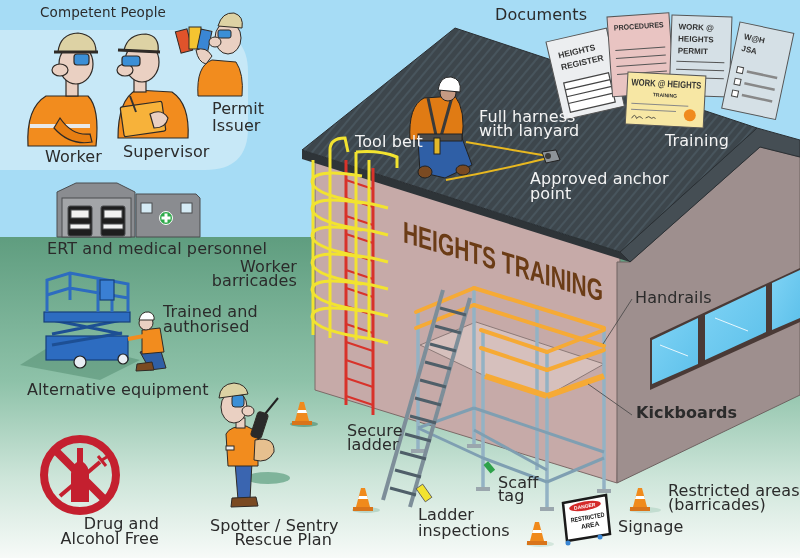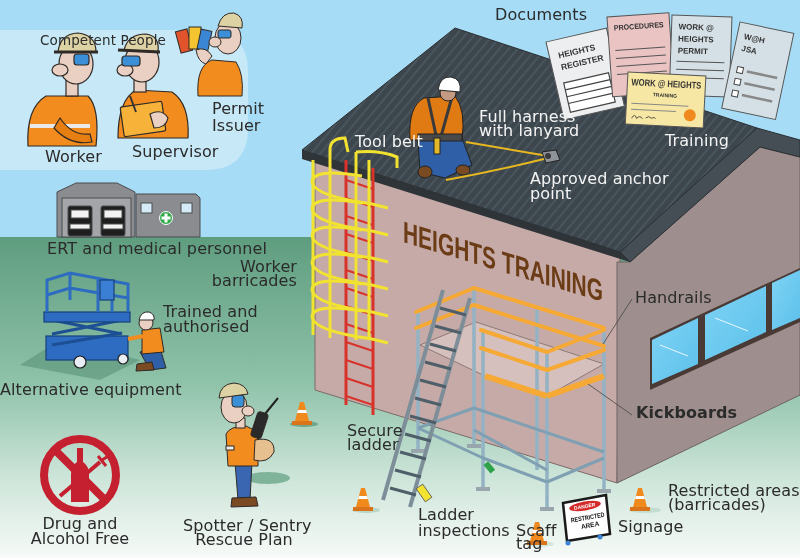--- a/index.html
+++ b/index.html
@@ -2,21 +2,21 @@
 <html><head>
 <meta charset="utf-8">
 <style>
   html,body{margin:0;padding:0;}
   body{width:800px;height:558px;overflow:hidden;position:relative;background:#a6dcf5;
        font-family:"DejaVu Sans","Liberation Sans",sans-serif;}
   #scene{position:absolute;left:0;top:0;}
   .lbl{position:absolute;color:#2b2b2b;font-size:16px;line-height:14px;white-space:nowrap;letter-spacing:0.1px;}
   .lbl span{display:block;}
   .lbl.white{color:#f4f4f4;}
-  .lbl.center{text-align:center;}
+  .lbl.center{text-align:right;padding-left:27px;}
   .lbl.right{text-align:right;}
   .big{font-size:13.5px;}
   svg text{font-family:"Liberation Sans","DejaVu Sans",sans-serif;}
   .doc-txt{font-weight:bold;fill:#333;}
 </style>
 </head>
 <body>
 
 <svg id="scene" width="800" height="558" viewBox="0 0 800 558" xmlns="http://www.w3.org/2000/svg">
   <defs>
@@ -325,23 +325,23 @@
   <g transform="translate(628,72) rotate(3)">
     <rect x="0" y="0" width="78" height="52" fill="#f7e7a4" stroke="#555" stroke-width="1"></rect>
     <text class="doc-txt" x="4" y="13" font-size="9.5" textLength="70" lengthAdjust="spacingAndGlyphs">WORK @ HEIGHTS</text>
     <text class="doc-txt" x="26" y="23" font-size="5">TRAINING</text>
     <path d="M5,31 H62 M5,37 H50" stroke="#888" stroke-width="1"></path>
     <path d="M6,46 q3,-6 5,0 q3,-4 6,0 M20,45 q3,-3 6,0 q2,-2 4,0" stroke="#333" stroke-width="0.8" fill="none"></path>
     <circle cx="64" cy="40" r="6" fill="#f08a1c"></circle>
   </g>
 </svg>
 
-<div class="lbl big" style="left:40px;top:5px;margin-top:28px;">Competent People</div>
+<div class="lbl big" style="left:40px;top:5px;">Competent People</div>
 <div class="lbl" style="left:45px;top:150px;">Worker</div>
-<div class="lbl" style="left:132px;top:145px;text-align:center;">Supervisor</div>
+<div class="lbl" style="left:123px;top:145px;text-align:center;">Supervisor</div>
 <div class="lbl" style="left:212px;top:100px;line-height:17px;">
   <span>Permit</span>
   <span>Issuer</span>
 </div>
 
 <div class="lbl" style="left:495px;top:8px;">Documents</div>
 
 <div class="lbl white" style="left:479px;top:110px;">
   <span>Full harness</span>
   <span>with lanyard</span>
@@ -374,21 +374,21 @@
   <span>Rescue Plan</span>
 </div>
 <div class="lbl" style="left:347px;top:424px;">
   <span>Secure</span>
   <span>ladder</span>
 </div>
 <div class="lbl" style="left:418px;top:507px;line-height:16px;">
   <span>Ladder</span>
   <span>inspections</span>
 </div>
-<div class="lbl" style="left:516px;top:476px;line-height:13px;margin-top:48px;">
+<div class="lbl" style="left:498px;top:476px;line-height:13px;">
   <span>Scaff</span>
   <span>tag</span>
 </div>
 <div class="lbl" style="left:618px;top:520px;">Signage</div>
 <div class="lbl" style="left:668px;top:484px;">
   <span>Restricted areas</span>
   <span>(barricades)</span>
 </div>
 <div class="lbl" style="left:635px;top:291px;">Handrails</div>
 <div class="lbl" style="left:636px;top:406px;font-weight:bold;">Kickboards</div>

